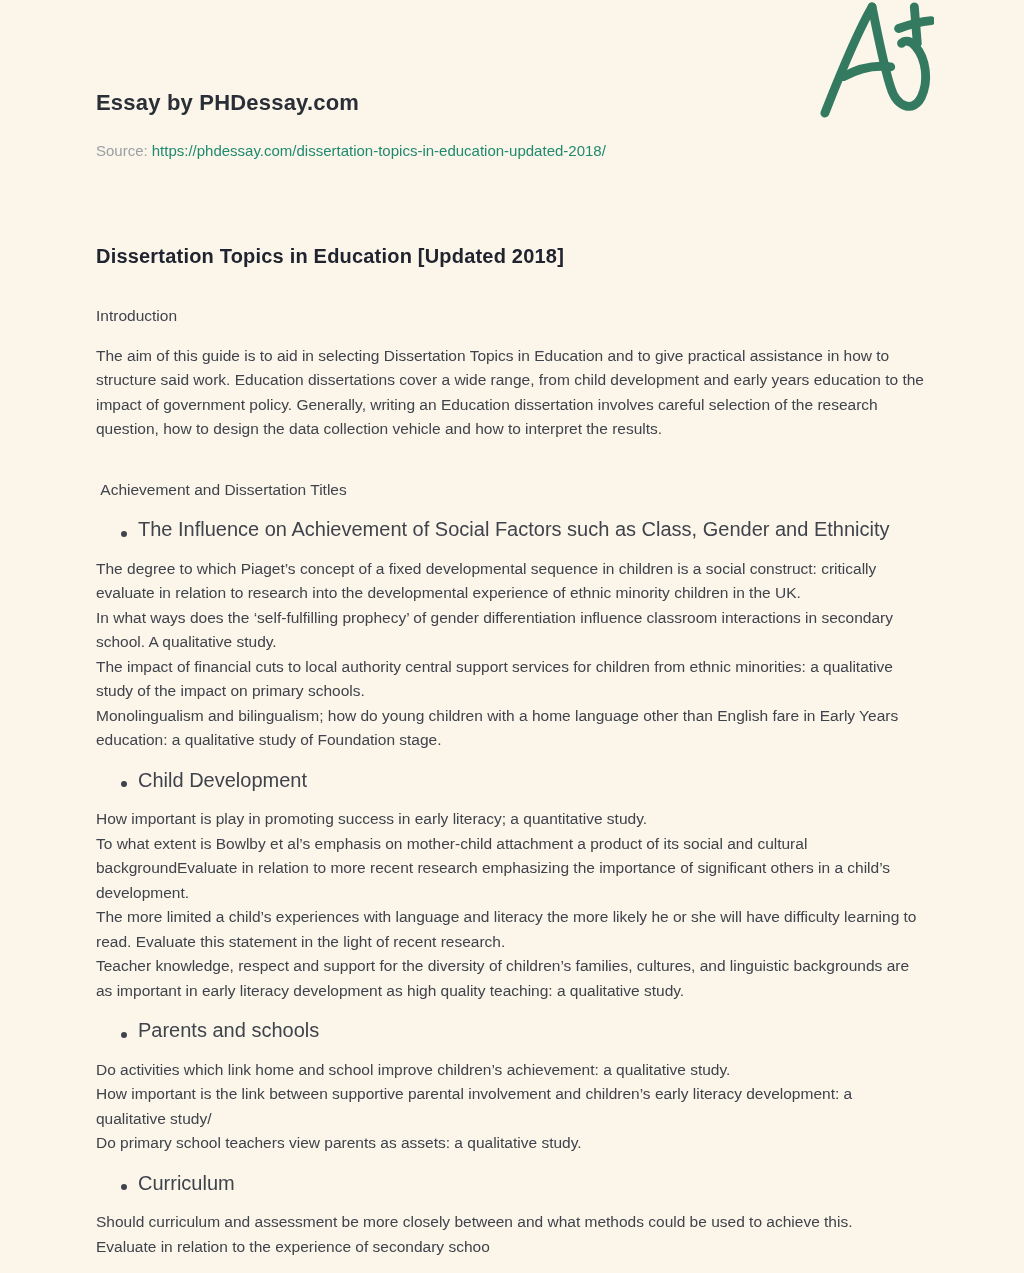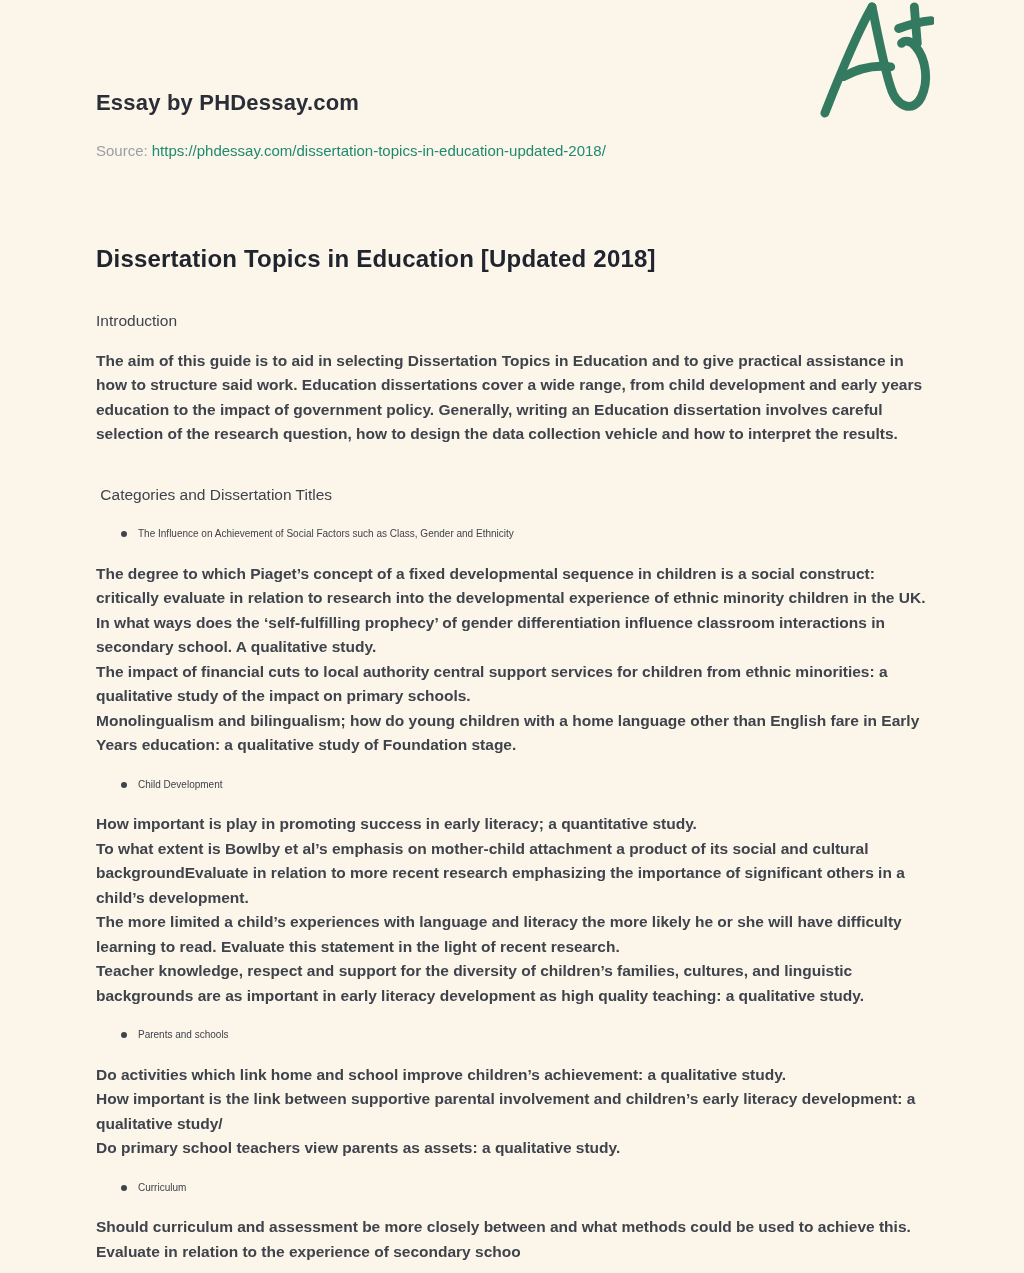--- a/index.html
+++ b/index.html
@@ -39,40 +39,40 @@
   .logo {
     position: absolute;
     top: -18px;
     right: -6px;
     width: 118px;
     height: 128px;
   }
   .logo svg { width: 100%; height: 100%; }
   
   .essay-title {
-    font-size: 24px;
+    font-size: 20px;
     font-weight: 700;
     color: #20242e;
     margin: 86px 0 28px 0;
     letter-spacing: 0.2px;
   }
   .para, .label {
     font-size: 15.5px;
     line-height: 24.5px;
     color: #3f434b;
     margin: 15px 0;
     max-width: 830px;
   }
   .label { white-space: pre-wrap; margin-top: 36px; }
-  .line { display: block; font-weight: bold; }
+  .line { display: block; }
   .bullet {
     display: flex;
-    align-items: flex-start;
+    align-items: center;
     margin: 15px 0 15px 25px;
-    font-size: 10px;
+    font-size: 20px;
     line-height: 24.5px;
     color: #3f434b;
   }
   .dot {
     flex: 0 0 auto;
     width: 6px;
     height: 6px;
     border-radius: 50%;
     background: #3f434b;
     margin: 9px 11px 0 0;
@@ -101,21 +101,21 @@
 
   <main>
     <h2 class="essay-title">Dissertation Topics in Education [Updated 2018]</h2>
 
     <p class="label">Introduction</p>
 
     <p class="para">
       <span class="line">The aim of this guide is to aid in selecting Dissertation Topics in Education and to give practical assistance in how to structure said work. Education dissertations cover a wide range, from child development and early years education to the impact of government policy. Generally, writing an Education dissertation involves careful selection of the research question, how to design the data collection vehicle and how to interpret the results.</span>
     </p>
 
-    <p class="label"> Categories and Dissertation Titles</p>
+    <p class="label"> Achievement and Dissertation Titles</p>
 
     <div class="bullet">
       <span class="dot"></span>
       <span>The Influence on Achievement of Social Factors such as Class, Gender and Ethnicity</span>
     </div>
 
     <p class="para">
       <span class="line">The degree to which Piaget’s concept of a fixed developmental sequence in children is a social construct: critically evaluate in relation to research into the developmental experience of ethnic minority children in the UK.</span>
       <span class="line">In what ways does the ‘self-fulfilling prophecy’ of gender differentiation influence classroom interactions in secondary school. A qualitative study.</span>
       <span class="line">The impact of financial cuts to local authority central support services for children from ethnic minorities: a qualitative study of the impact on primary schools.</span>

